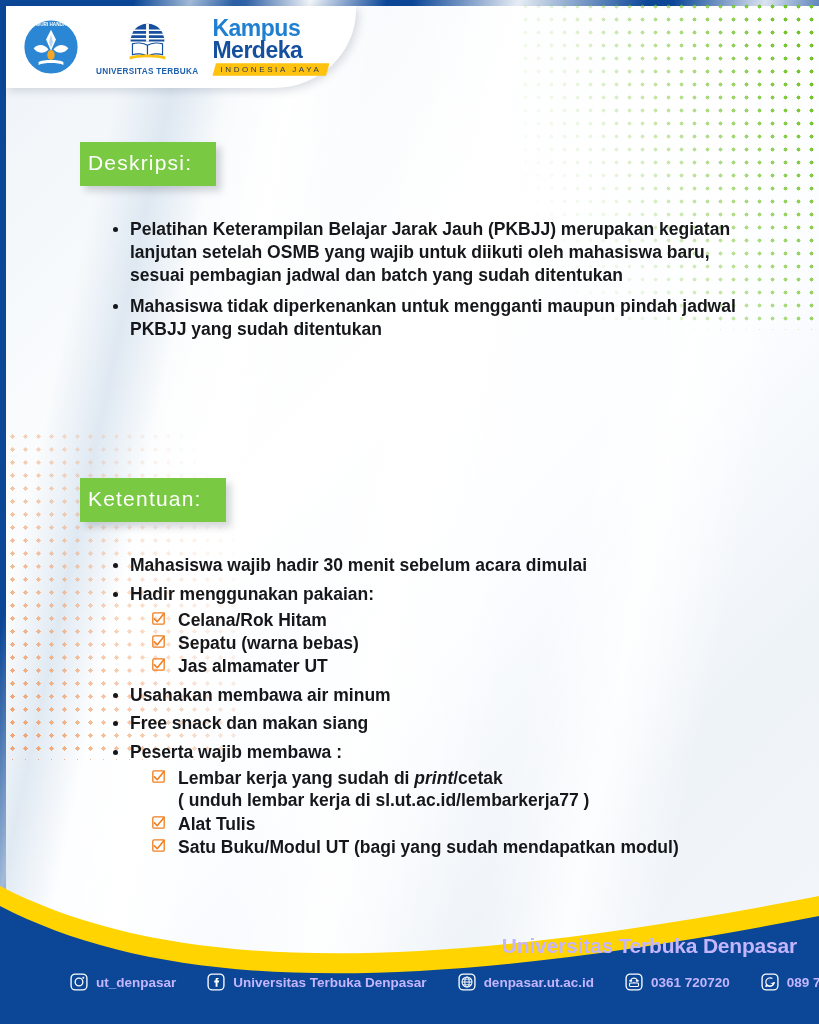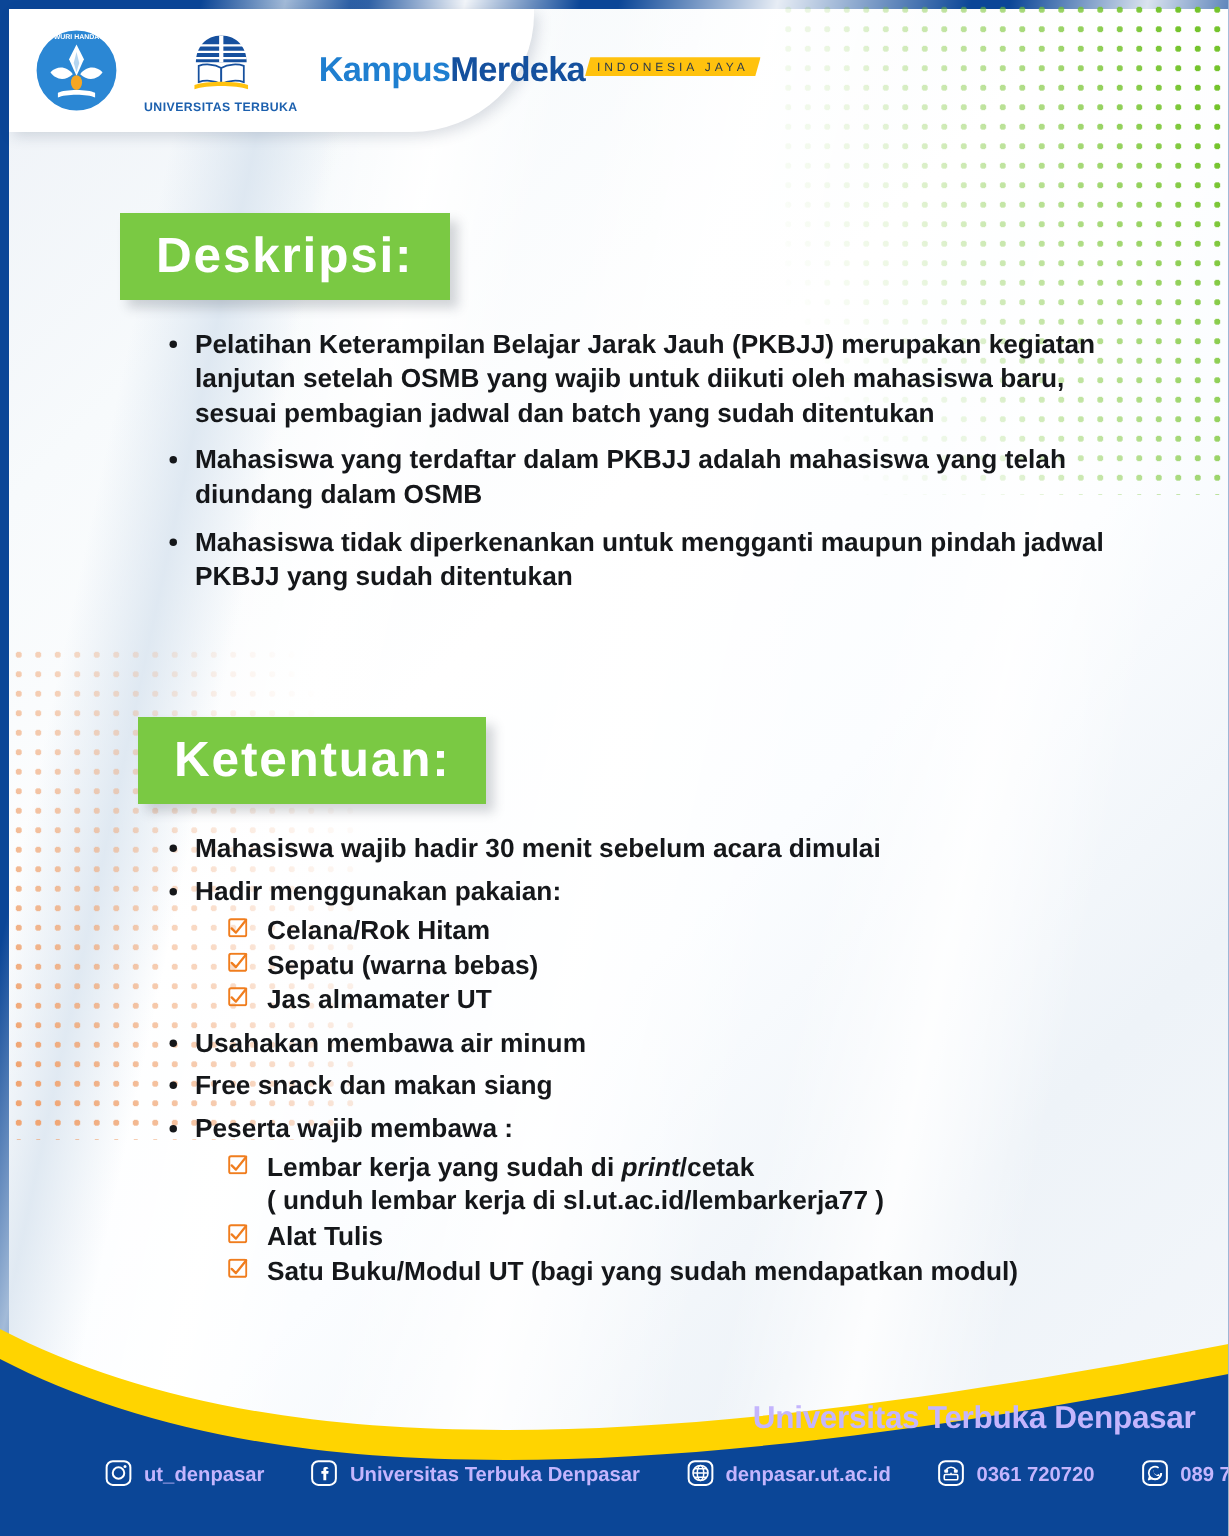--- a/index.html
+++ b/index.html
@@ -100,21 +100,21 @@
   .ut-logo-wrap { display: flex; flex-direction: column; align-items: center; gap: 1px; justify-content: flex-end; }
   .ut-mark { width: 47px; height: 47px; display: block; }
   .ut-text {
     font-size: 8.2px;
     font-weight: 700;
     color: #1c60ae;
     letter-spacing: 0.3px;
     white-space: nowrap;
   }
 
-  .km-wrap { display: flex; align-items: flex-start; }
+  .km-wrap { display: flex; flex-direction: column; align-items: flex-start; }
   .km-line1, .km-line2 {
     font-weight: 700;
     letter-spacing: -0.5px;
     line-height: 0.94;
   }
   .km-line1 { font-size: 23px; color: #1f7fd0; }
   .km-line2 { font-size: 23px; color: #14509e; }
   .km-ribbon {
     margin-top: 2px;
     background: #ffc20e;
@@ -124,29 +124,29 @@
     letter-spacing: 2.6px;
     padding: 1.5px 8px 2px 8px;
     clip-path: polygon(3% 0, 100% 0, 97% 100%, 0 100%);
   }
 
   
   .badge {
     position: absolute;
     background: #7ac943;
     color: #ffffff;
-    font-weight: 700;
-    font-size: 33px;
+    font-weight: 400;
+    font-size: 21px;
     letter-spacing: 1.2px;
-    padding: 9px 24px 11px 24px;
+    padding: 9px 24px 11px 8px;
     box-shadow: 5px 5px 7px rgba(60,70,80,0.22);
     z-index: 4;
   }
   #badge-deskripsi { left: 80px; top: 142px; }
-  #badge-ketentuan { left: 92px; top: 478px; }
+  #badge-ketentuan { left: 80px; top: 478px; }
 
   
   .content {
     position: absolute;
     z-index: 4;
     color: #15171a;
   }
   #deskripsi-list { left: 92px; top: 202px; width: 672px; }
   #ketentuan-list { left: 92px; top: 538px; width: 680px; }
 
@@ -302,21 +302,20 @@
       <div class="km-ribbon">INDONESIA JAYA</div>
     </div>
 
   </div>
 
   <div class="badge" id="badge-deskripsi">Deskripsi:</div>
 
   <div class="content" id="deskripsi-list">
     <ul class="bullets">
       <li>Pelatihan Keterampilan Belajar Jarak Jauh (PKBJJ) merupakan kegiatan lanjutan setelah OSMB yang wajib untuk diikuti oleh mahasiswa baru, sesuai pembagian jadwal dan batch yang sudah ditentukan</li>
-      <li>Mahasiswa yang terdaftar dalam PKBJJ adalah mahasiswa yang telah diundang dalam OSMB</li>
       <li>Mahasiswa tidak diperkenankan untuk mengganti maupun pindah jadwal PKBJJ yang sudah ditentukan</li>
     </ul>
   </div>
 
   <div class="badge" id="badge-ketentuan">Ketentuan:</div>
 
   <div class="content" id="ketentuan-list">
     <ul class="bullets">
 
       <li>Mahasiswa wajib hadir 30 menit sebelum acara dimulai</li>

